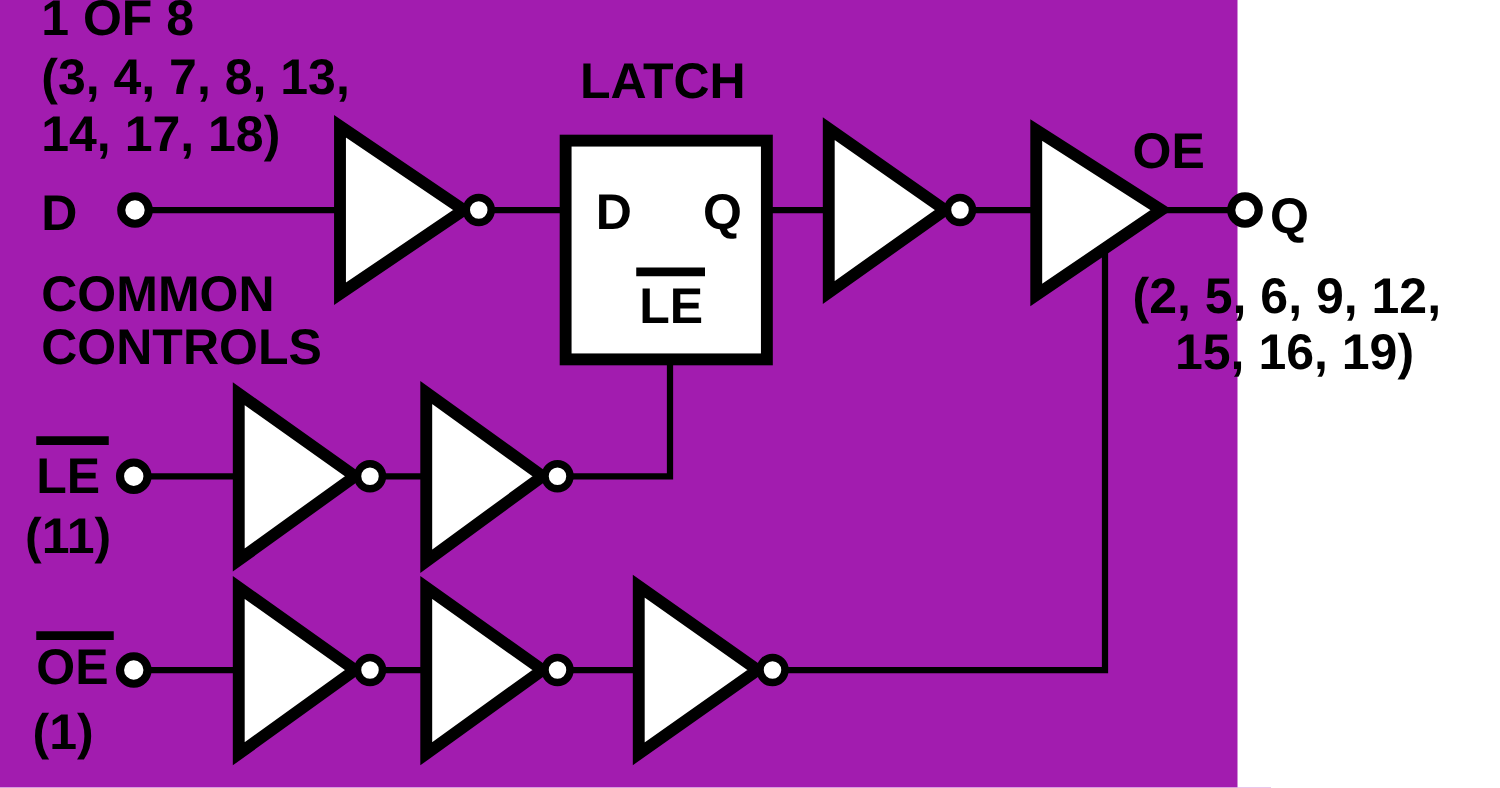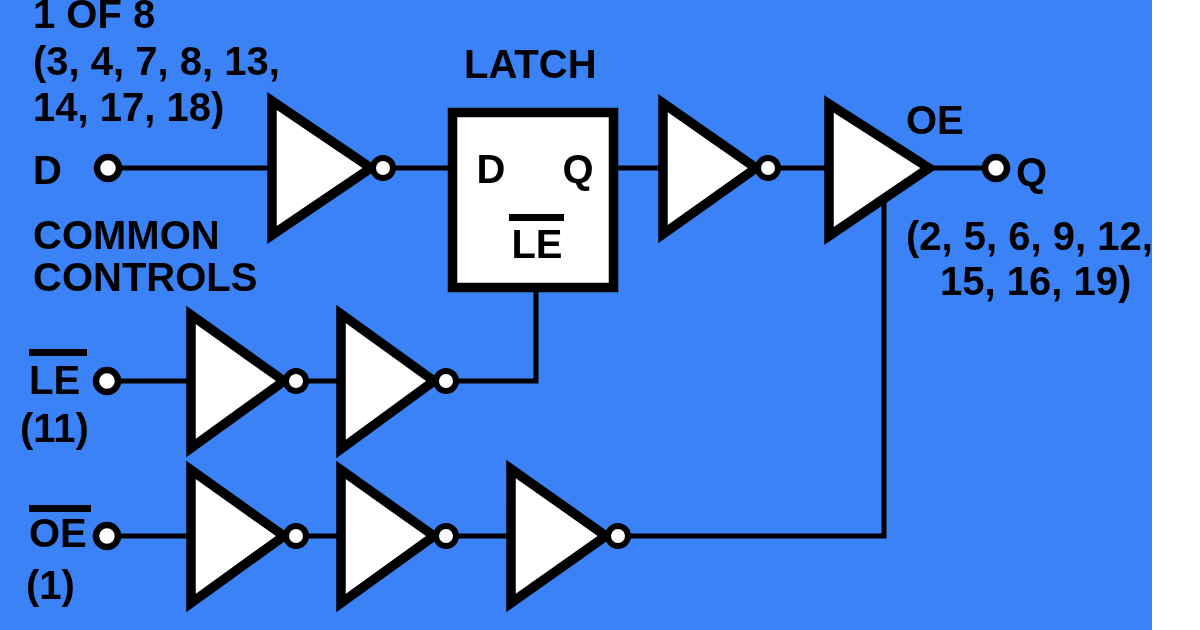--- a/index.html
+++ b/index.html
@@ -6,23 +6,23 @@
     margin: 0;
     padding: 0;
     background: #ffffff;
     width: 1200px;
     height: 630px;
     overflow: hidden;
     font-family: "Liberation Sans", sans-serif;
   }
   .canvas-wrap {
     position: relative;
-    width: 1152px;
+    width: 990px;
     height: 630px;
-    background: #3b82f6;
+    background: #a21caf;
   }
   svg text {
     font-family: "Liberation Sans", sans-serif;
     font-weight: bold;
     font-size: 40px;
     fill: #000000;
   }
   svg .wire {
     stroke: #000000;
     stroke-width: 5;

